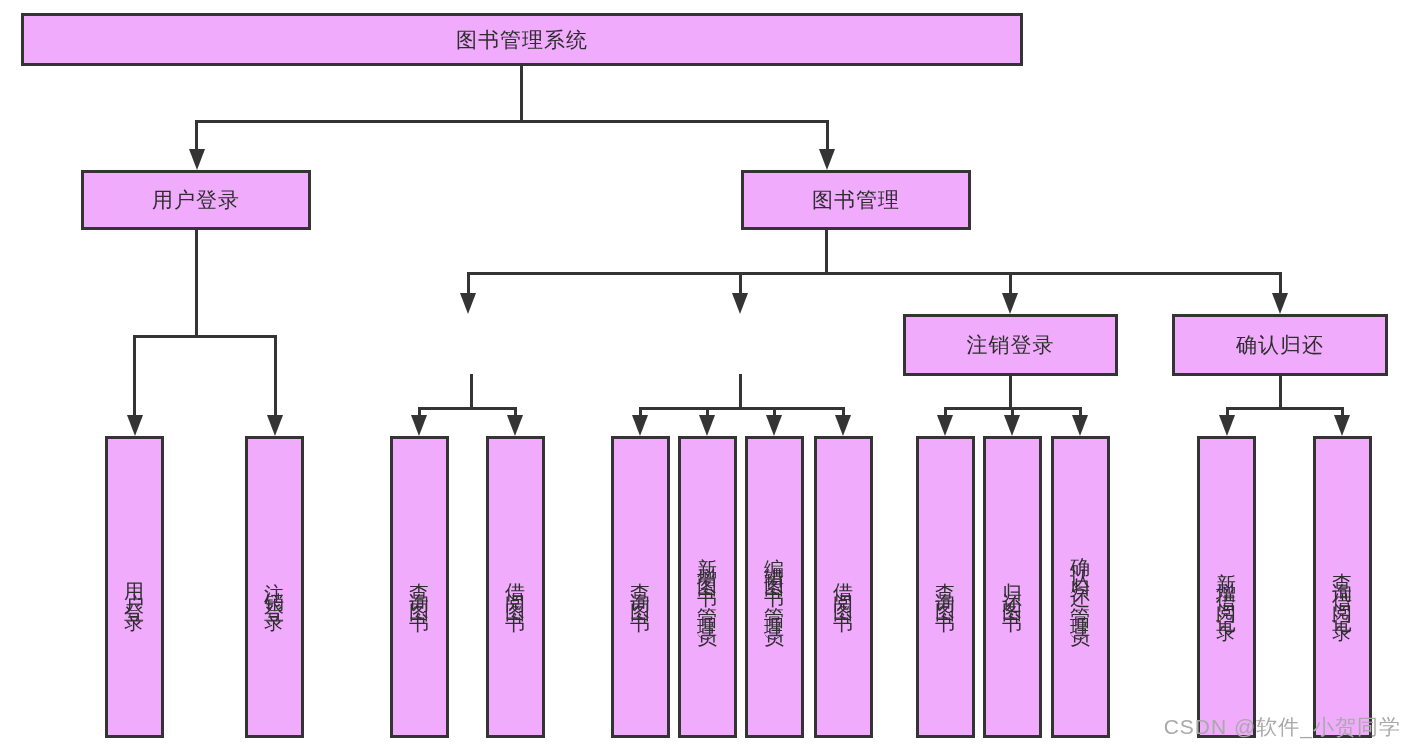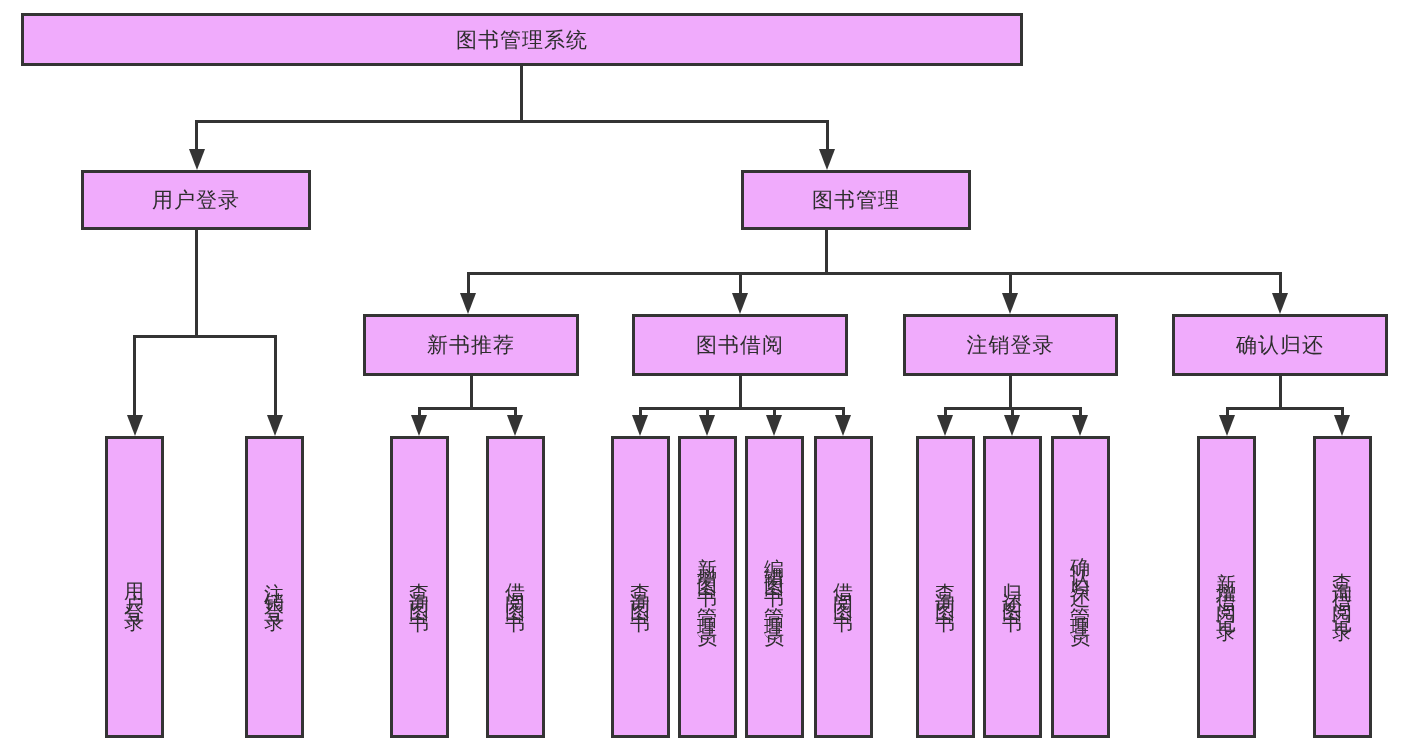--- a/index.html
+++ b/index.html
@@ -63,26 +63,20 @@
   <div class="hline" style="left:467px;top:272px;width:814px;"></div>
   <div class="vline" style="left:467px;top:272px;height:24px;"></div>
   <div class="arrow" style="left:460px;top:293px;"></div>
   <div class="vline" style="left:739px;top:272px;height:24px;"></div>
   <div class="arrow" style="left:732px;top:293px;"></div>
   <div class="vline" style="left:1009px;top:272px;height:24px;"></div>
   <div class="arrow" style="left:1002px;top:293px;"></div>
   <div class="vline" style="left:1279px;top:272px;height:24px;"></div>
   <div class="arrow" style="left:1272px;top:293px;"></div>
 
-  <div class="box hbox" style="left:363px;top:314px;width:216px;height:62px;">
-    <span>新书推荐</span>
-  </div>
-  <div class="box hbox" style="left:632px;top:314px;width:216px;height:62px;">
-    <span>图书借阅</span>
-  </div>
   <div class="box hbox" style="left:903px;top:314px;width:215px;height:62px;">
     <span>注销登录</span>
   </div>
   <div class="box hbox" style="left:1172px;top:314px;width:216px;height:62px;">
     <span>确认归还</span>
   </div>
 
   <div class="vline" style="left:470px;top:374px;height:36px;"></div>
   <div class="hline" style="left:419px;top:407px;width:97px;"></div>
   <div class="vline" style="left:418px;top:407px;height:12px;"></div>
@@ -154,14 +148,15 @@
     <span class="vtext">确认归还（管理员）</span>
   </div>
 
   <div class="box leaf" style="left:1197px;">
     <span class="vtext">新增借阅记录</span>
   </div>
   <div class="box leaf" style="left:1313px;">
     <span class="vtext">查询借阅记录</span>
   </div>
 
+  <div class="watermark">CSDN @软件_小贺同学</div>
 
 </div>
 
 </body></html>

